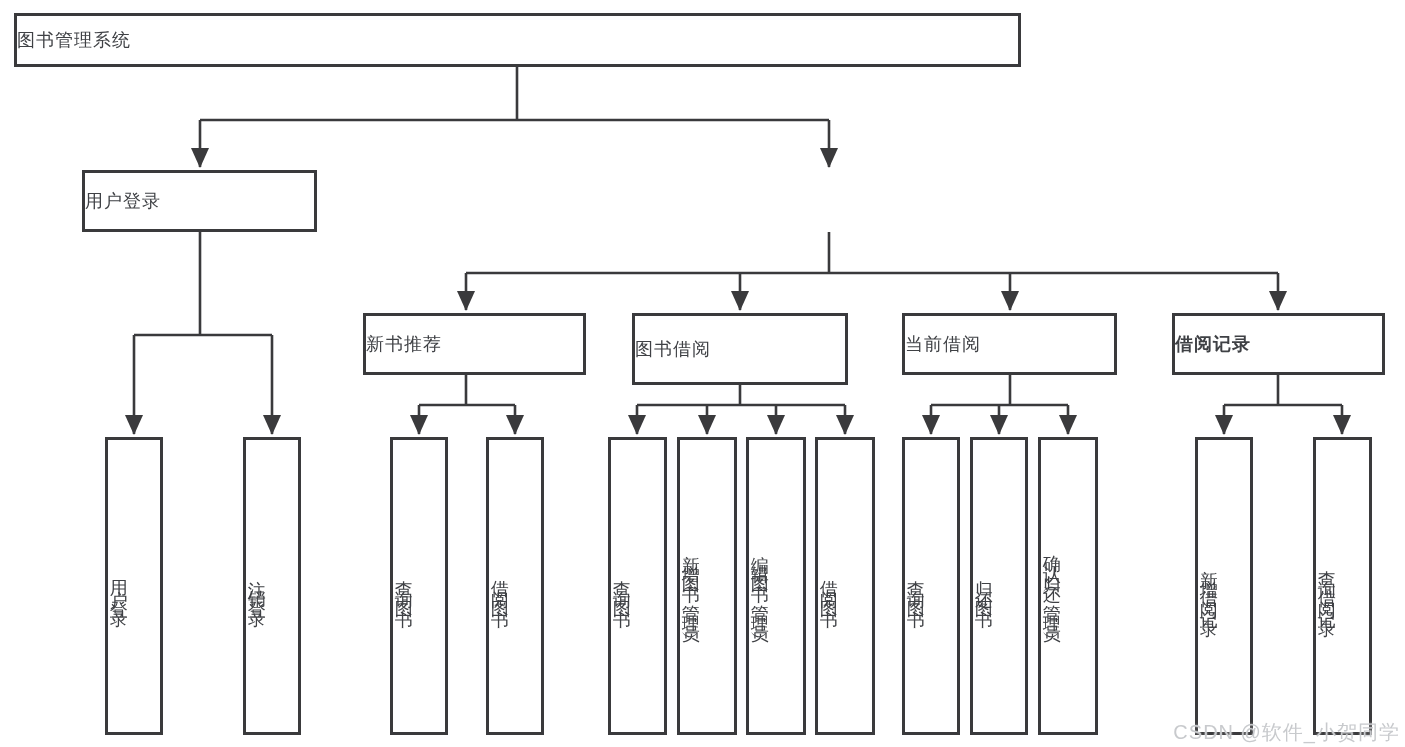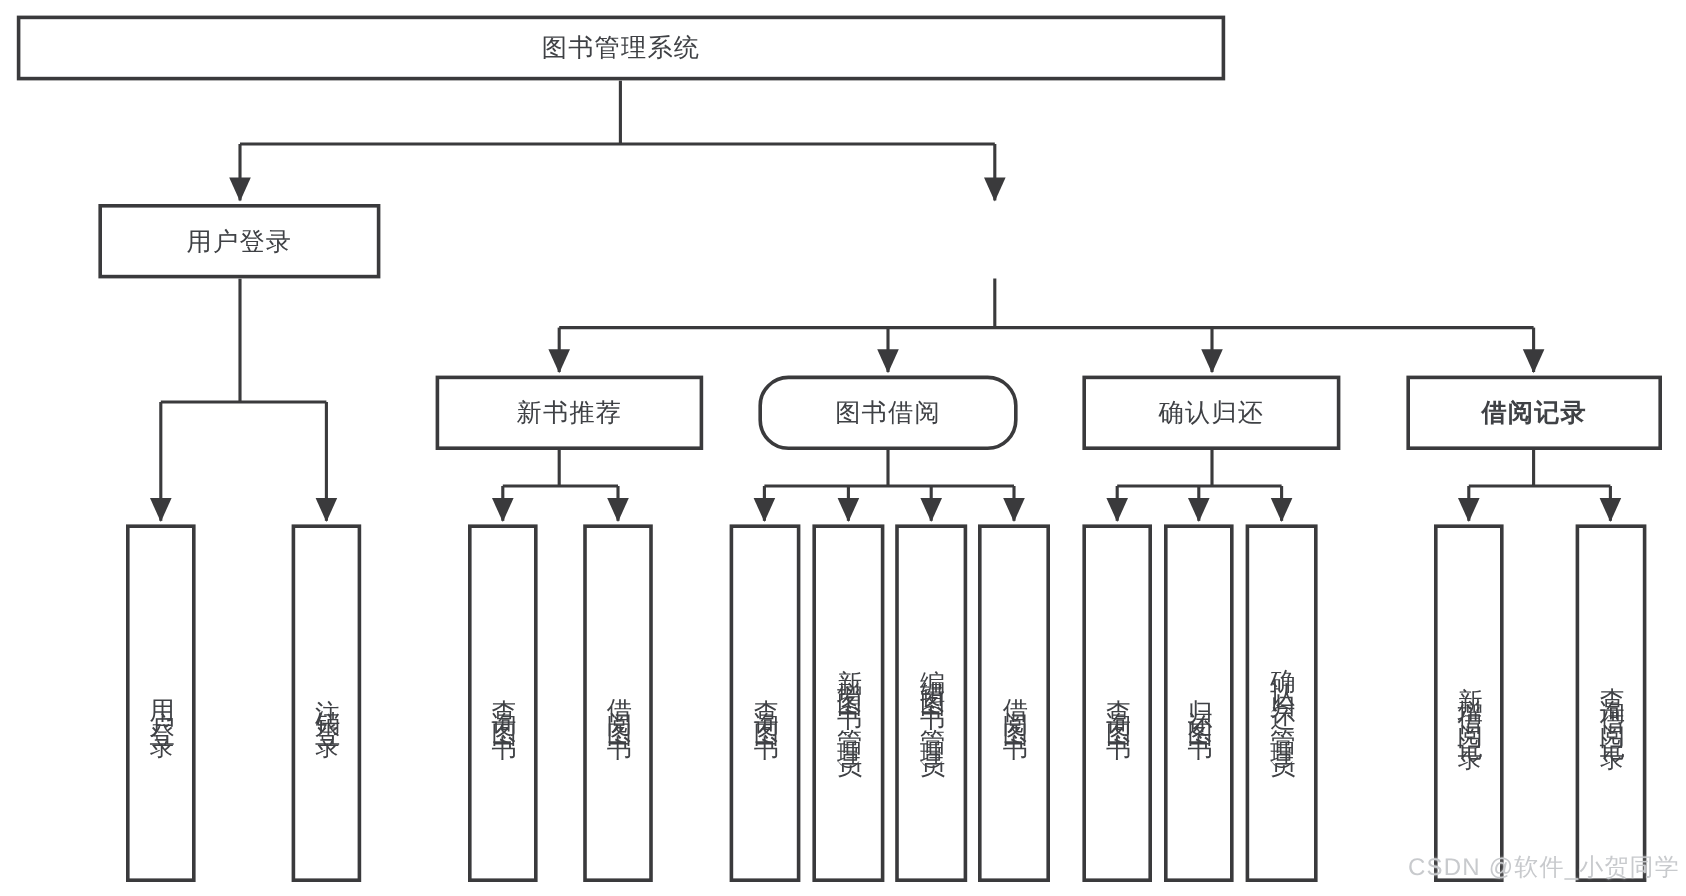--- a/index.html
+++ b/index.html
@@ -10,29 +10,29 @@
   }
   html,body{margin:0;padding:0;background:var(--bg);}
   .canvas{
     position:relative;width:1405px;height:747px;background:var(--bg);
     font-family:"Liberation Sans","DejaVu Sans",sans-serif;overflow:hidden;
   }
   svg.wires{position:absolute;left:0;top:0;z-index:1;}
   .wire{stroke:var(--line);stroke-width:2.6;fill:none;}
   .box{
     position:absolute;box-sizing:border-box;border:3px solid var(--line);
-    background:#fff;display:flex;align-items:center;justify-content:center;
-    color:var(--text);font-size:21px;letter-spacing:1px;z-index:2;text-align:center;
+    background:#fff;display:flex;align-items:center;justify-content:flex-start;
+    color:var(--text);font-size:18px;letter-spacing:1px;z-index:2;text-align:center;
   }
   .vbox span{
     writing-mode:vertical-rl;text-orientation:mixed;
     letter-spacing:10px;line-height:1.15;
   }
   .watermark{
-    position:absolute;right:5px;bottom:11px;z-index:3;
+    position:absolute;right:5px;bottom:1px;z-index:3;
     font-size:20px;letter-spacing:1px;color:var(--wm);
     text-shadow:0 0 2px rgba(255,255,255,0.8);
   }
 </style>
 </head>
 <body>
 
 <div class="canvas">
 
   <svg class="wires" width="1405" height="747">
@@ -94,25 +94,25 @@
     <span>图书管理系统</span>
   </div>
 
   <div class="box" style="left:82px;top:170px;width:235px;height:62px;">
     <span>用户登录</span>
   </div>
 
   <div class="box" style="left:363px;top:313px;width:223px;height:62px;">
     <span>新书推荐</span>
   </div>
-  <div class="box" style="left:632px;top:313px;width:216px;height:62px;border-radius:25px;">
+  <div class="box" style="left:632px;top:313px;width:216px;height:72px;">
     <span>图书借阅</span>
   </div>
   <div class="box" style="left:902px;top:313px;width:215px;height:62px;">
-    <span>确认归还</span>
+    <span>当前借阅</span>
   </div>
   <div class="box" style="left:1172px;top:313px;width:213px;height:62px;font-weight:bold;">
     <span>借阅记录</span>
   </div>
 
   <div class="box vbox" style="left:105px;top:437px;width:58px;height:298px;">
     <span>用户登录</span>
   </div>
   <div class="box vbox" style="left:243px;top:437px;width:58px;height:298px;">
     <span>注销登录</span>

